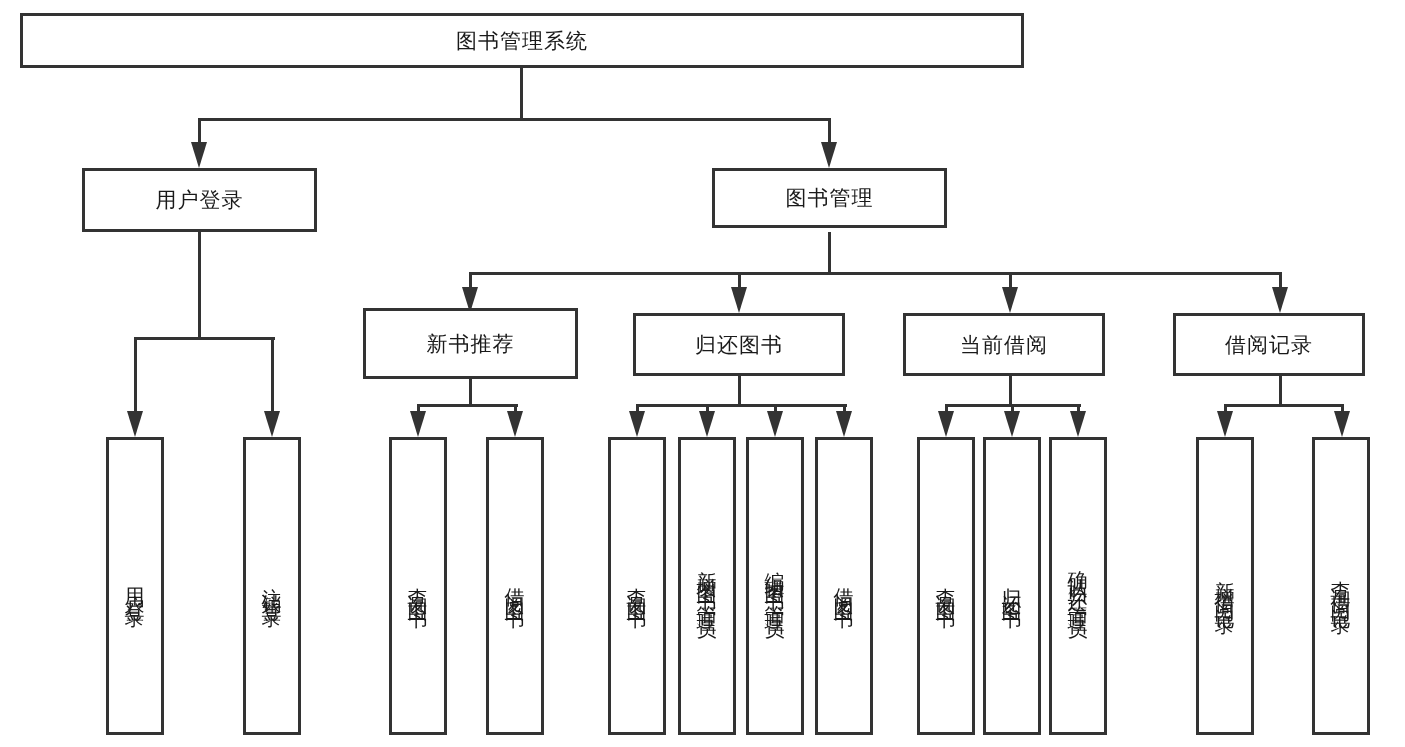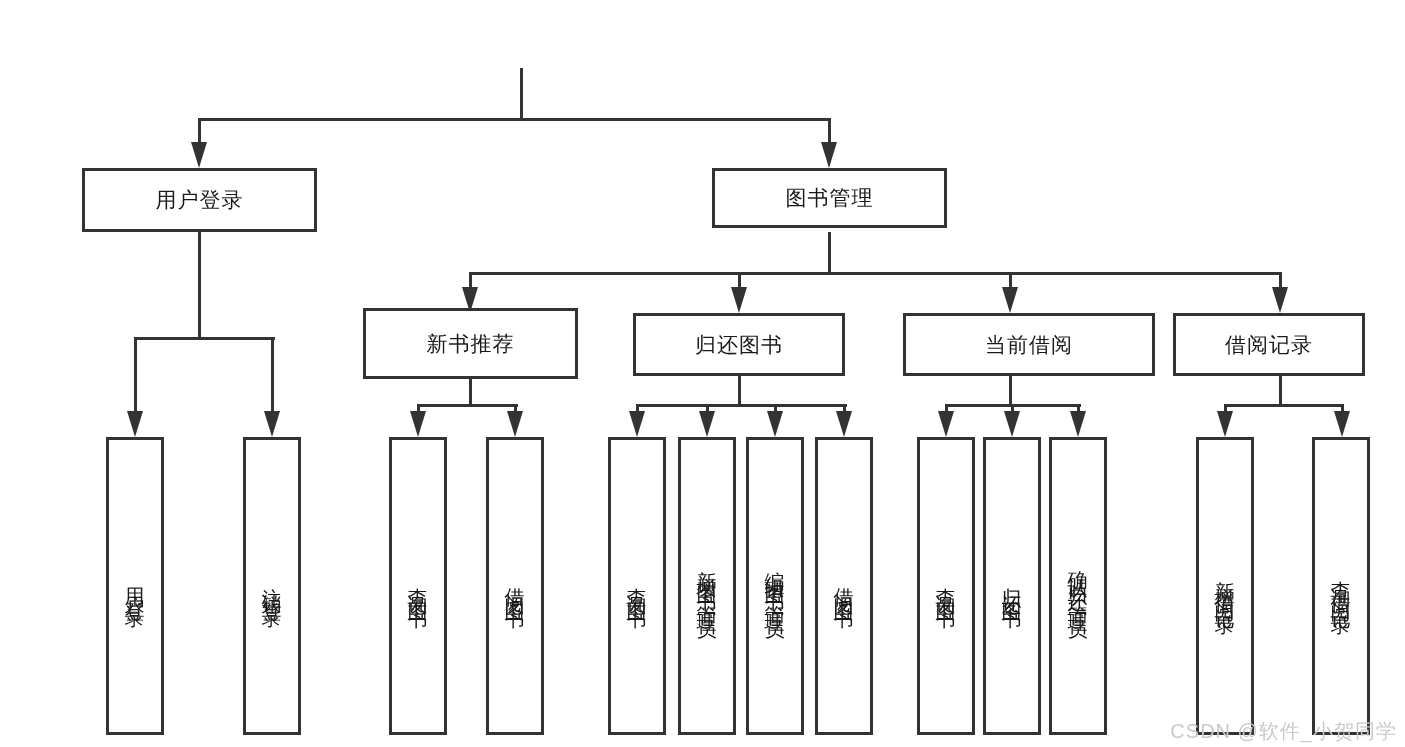--- a/index.html
+++ b/index.html
@@ -50,20 +50,21 @@
     color: #c9c9c9;
     z-index: 5;
     white-space: nowrap;
   }
 </style>
 </head>
 <body>
 
 <div class="canvas">
 
+  <div class="node h-label" style="left:20px; top:13px; width:1004px; height:55px">图书管理系统</div>
 
   <div class="line v" style="left:520px; top:68px; height:52px"></div>
   <div class="line h" style="left:198px; top:118px; width:633px"></div>
   <div class="line v" style="left:198px; top:118px; height:28px"></div>
   <div class="arrow" style="left:191px; top:142px"></div>
   <div class="line v" style="left:828px; top:118px; height:28px"></div>
   <div class="arrow" style="left:821px; top:142px"></div>
 
   <div class="node h-label" style="left:82px; top:168px; width:235px; height:64px">用户登录</div>
   <div class="node h-label" style="left:712px; top:168px; width:235px; height:60px">图书管理</div>
@@ -81,21 +82,21 @@
   <div class="arrow" style="left:462px; top:287px"></div>
   <div class="line v" style="left:738px; top:272px; height:17px"></div>
   <div class="arrow" style="left:731px; top:287px"></div>
   <div class="line v" style="left:1009px; top:272px; height:17px"></div>
   <div class="arrow" style="left:1002px; top:287px"></div>
   <div class="line v" style="left:1279px; top:272px; height:17px"></div>
   <div class="arrow" style="left:1272px; top:287px"></div>
 
   <div class="node h-label" style="left:363px; top:308px; width:215px; height:71px">新书推荐</div>
   <div class="node h-label" style="left:633px; top:313px; width:212px; height:63px">归还图书</div>
-  <div class="node h-label" style="left:903px; top:313px; width:252px; height:63px">当前借阅</div>
+  <div class="node h-label" style="left:903px; top:313px; width:202px; height:63px">当前借阅</div>
   <div class="node h-label" style="left:1173px; top:313px; width:192px; height:63px">借阅记录</div>
 
   <div class="line v" style="left:469px; top:376px; height:31px"></div>
   <div class="line h" style="left:417px; top:404px; width:101px"></div>
   <div class="line v" style="left:417px; top:404px; height:10px"></div>
   <div class="arrow" style="left:410px; top:411px"></div>
   <div class="line v" style="left:514px; top:404px; height:10px"></div>
   <div class="arrow" style="left:507px; top:411px"></div>
 
   <div class="line v" style="left:738px; top:376px; height:31px"></div>
@@ -136,15 +137,14 @@
   <div class="node leaf" style="left:746px; top:437px; width:58px; height:298px">编辑图书（管理员）</div>
   <div class="node leaf" style="left:815px; top:437px; width:58px; height:298px">借阅图书</div>
 
   <div class="node leaf" style="left:917px; top:437px; width:58px; height:298px">查询图书</div>
   <div class="node leaf" style="left:983px; top:437px; width:58px; height:298px">归还图书</div>
   <div class="node leaf" style="left:1049px; top:437px; width:58px; height:298px">确认归还（管理员）</div>
 
   <div class="node leaf" style="left:1196px; top:437px; width:58px; height:298px">新增借阅记录</div>
   <div class="node leaf" style="left:1312px; top:437px; width:58px; height:298px">查询借阅记录</div>
 
-  <div class="watermark">CSDN @软件_小贺同学</div>
 
 </div>
 
 </body></html>

